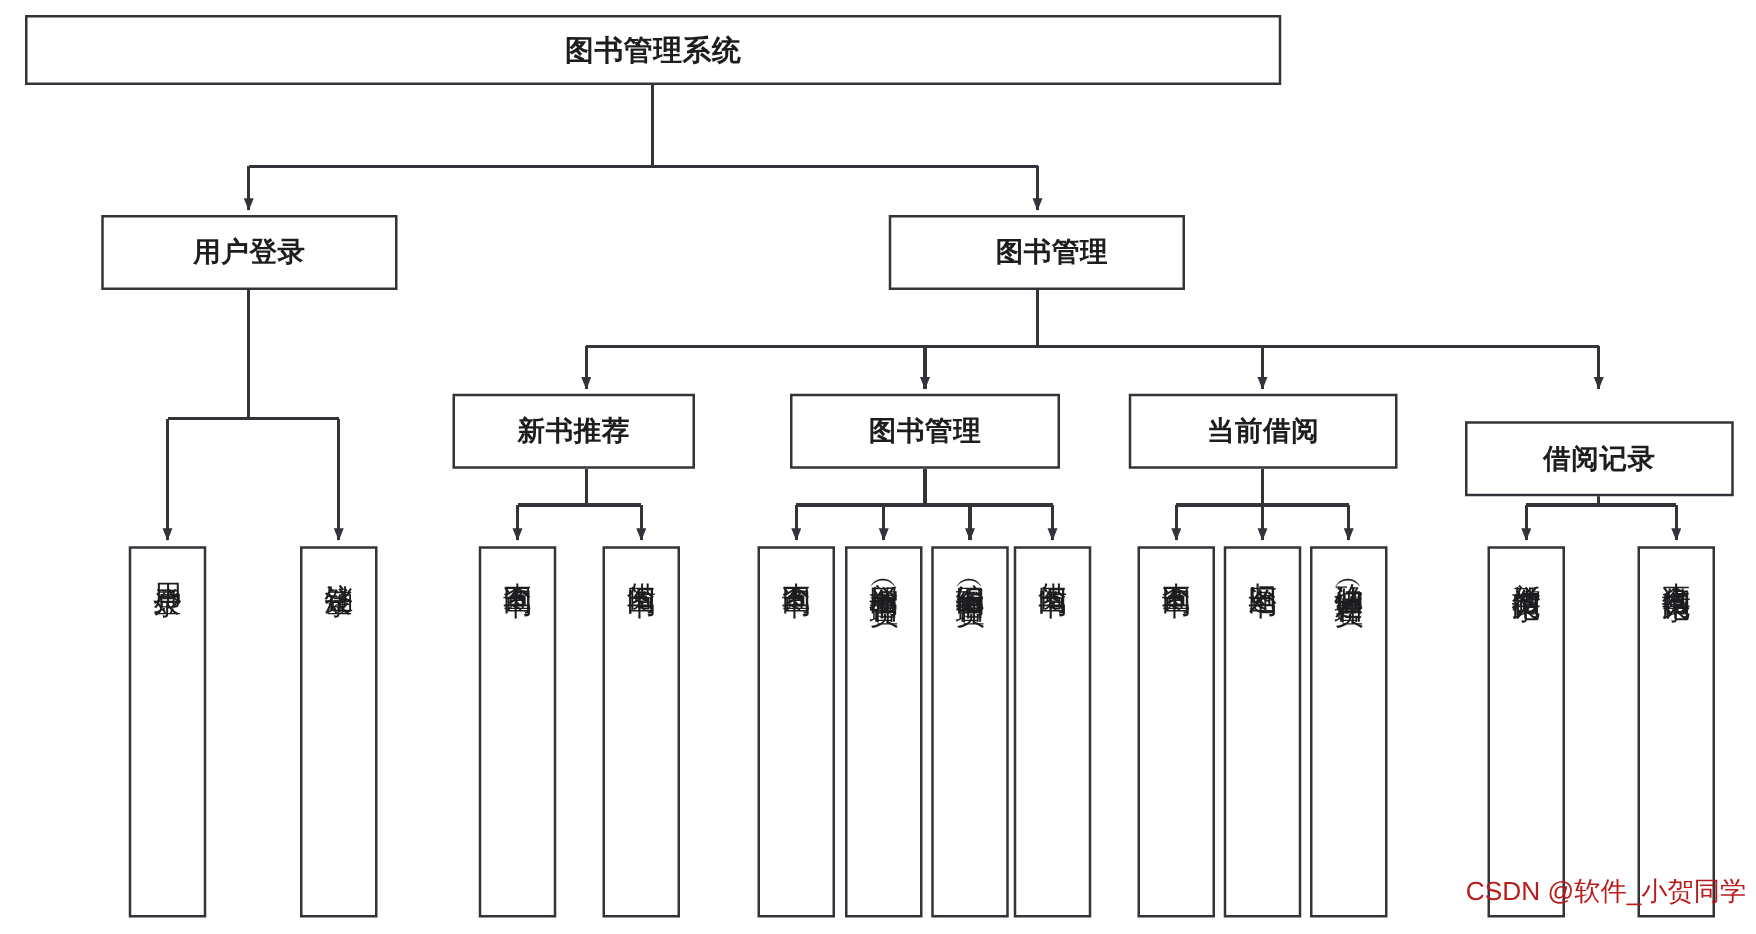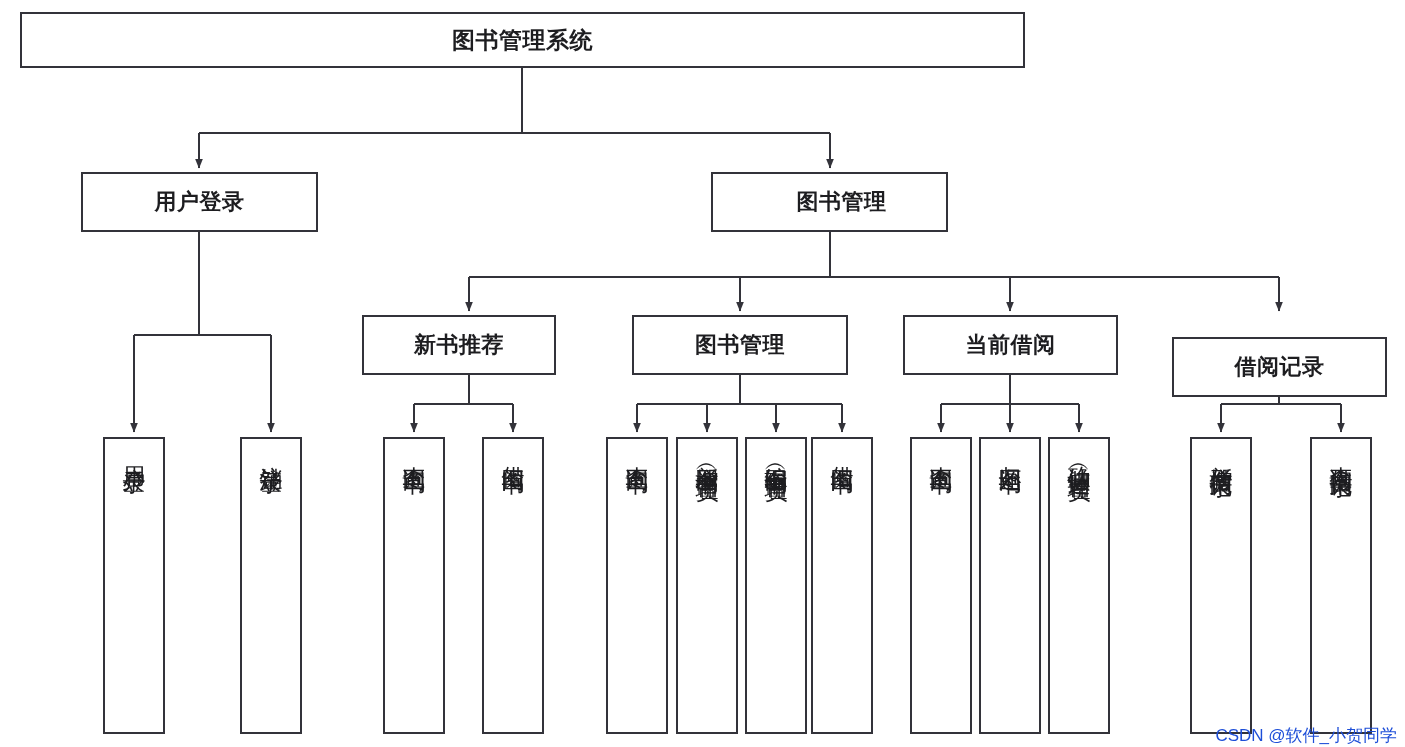--- a/index.html
+++ b/index.html
@@ -60,23 +60,23 @@
     writing-mode: vertical-rl;
     text-orientation: upright;
     font-size: 23px;
     line-height: 1;
     letter-spacing: 2px;
     white-space: nowrap;
   }
   #watermark {
     position: absolute;
     right: 8px;
-    bottom: 0;
-    font-size: 17px;
-    color: #1d4ed8;
+    bottom: 20px;
+    font-size: 21px;
+    color: #b91c1c;
     white-space: nowrap;
     z-index: 5;
     font-family: "Liberation Sans", "DejaVu Sans", sans-serif;
   }
 </style>
 </head>
 <body>
 
 <div id="canvas">
 

